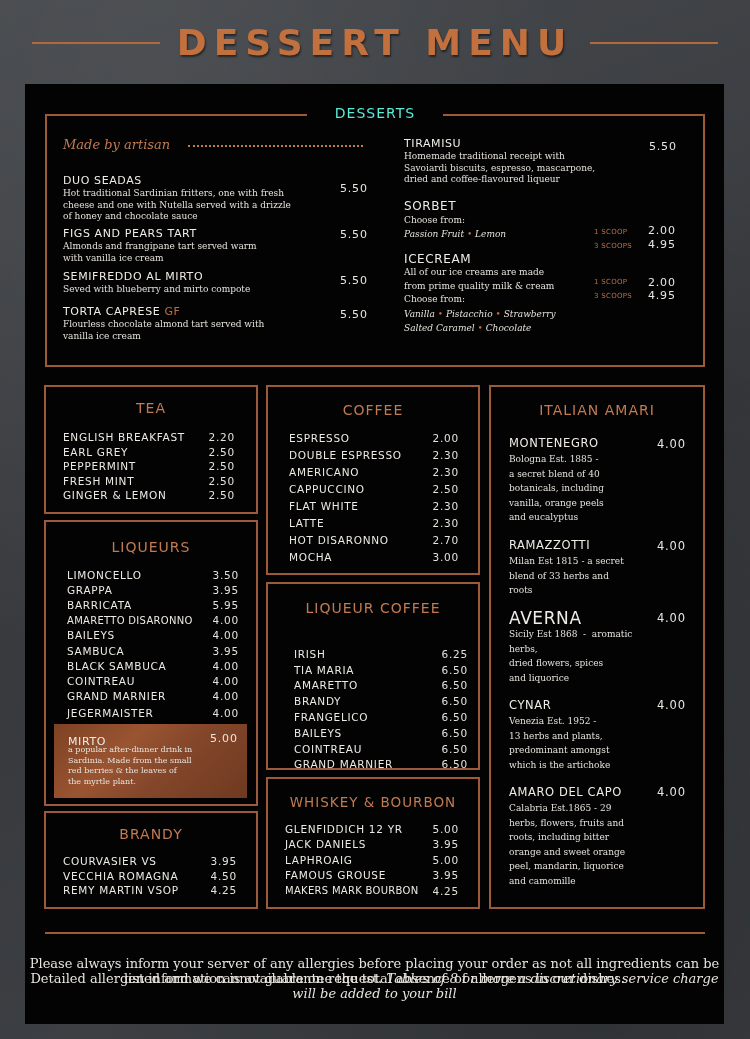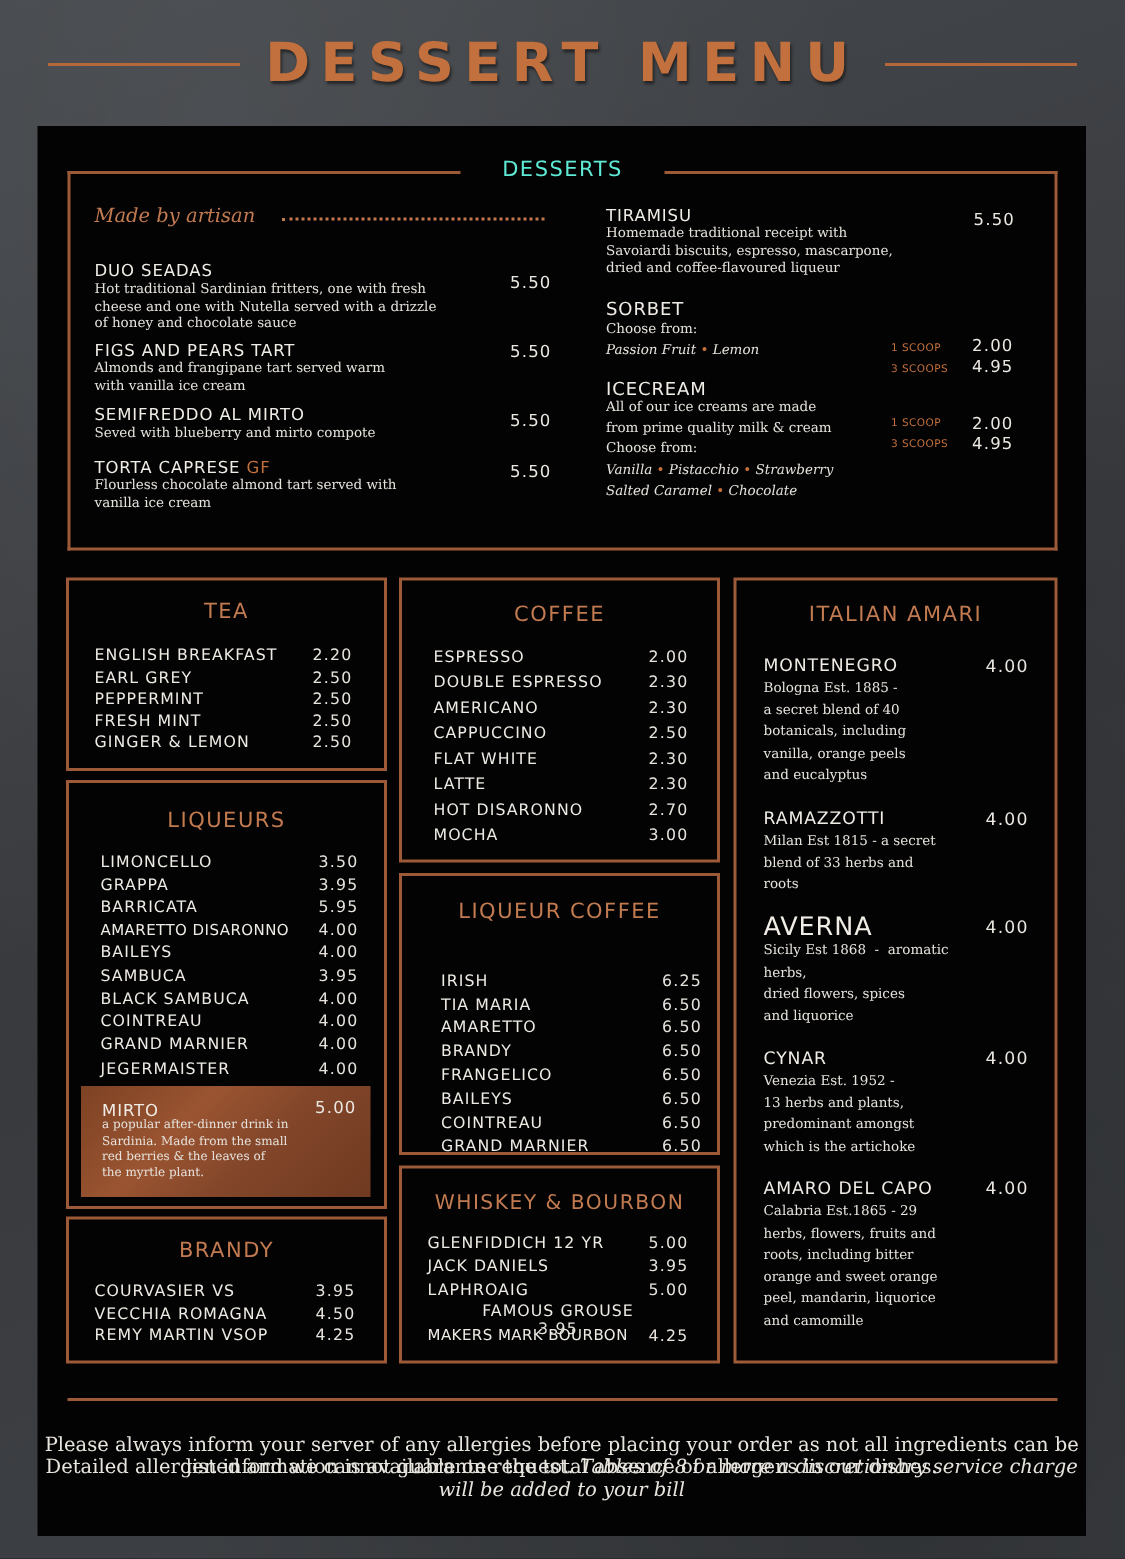--- a/index.html
+++ b/index.html
@@ -340,21 +340,21 @@
           <span class="p">5.00</span>
         </div>
       <div class="list-row" style="height:15.5px;">
           <span class="n">JACK DANIELS</span>
           <span class="p">3.95</span>
         </div>
       <div class="list-row" style="height:15.5px;">
           <span class="n">LAPHROAIG</span>
           <span class="p">5.00</span>
         </div>
-      <div class="list-row" style="height:15.5px;flex-direction:column;">
+      <div class="list-row" style="height:15.5px;">
           <span class="n">FAMOUS GROUSE</span>
           <span class="p">3.95</span>
         </div>
       <div class="list-row" style="height:15.5px;">
           <span class="n" style="font-size:10px; letter-spacing:0.3px;">MAKERS MARK BOURBON</span>
           <span class="p">4.25</span>
         </div>
     </div>
   </div>
 

